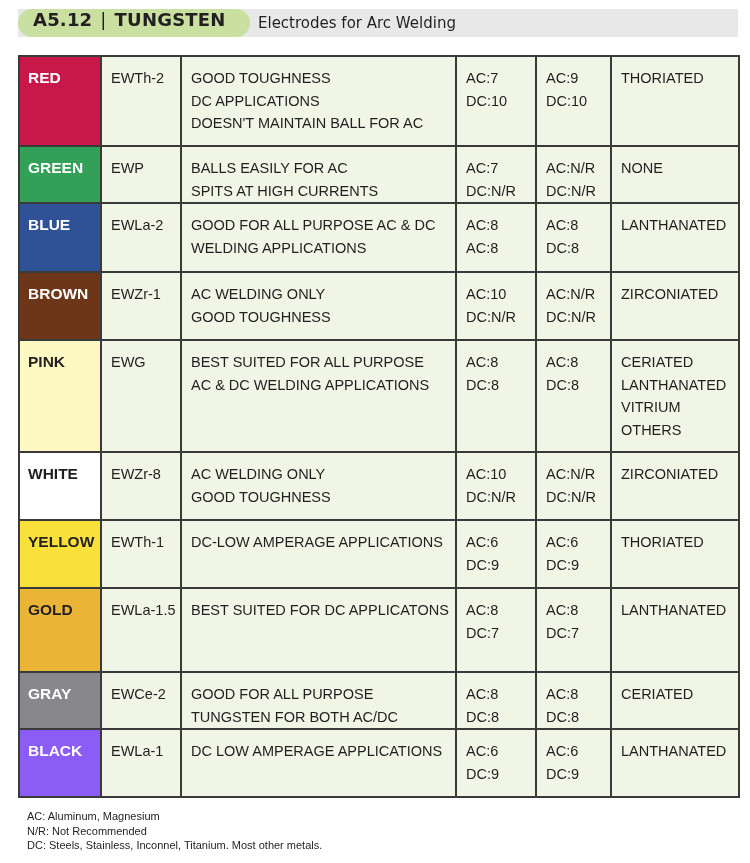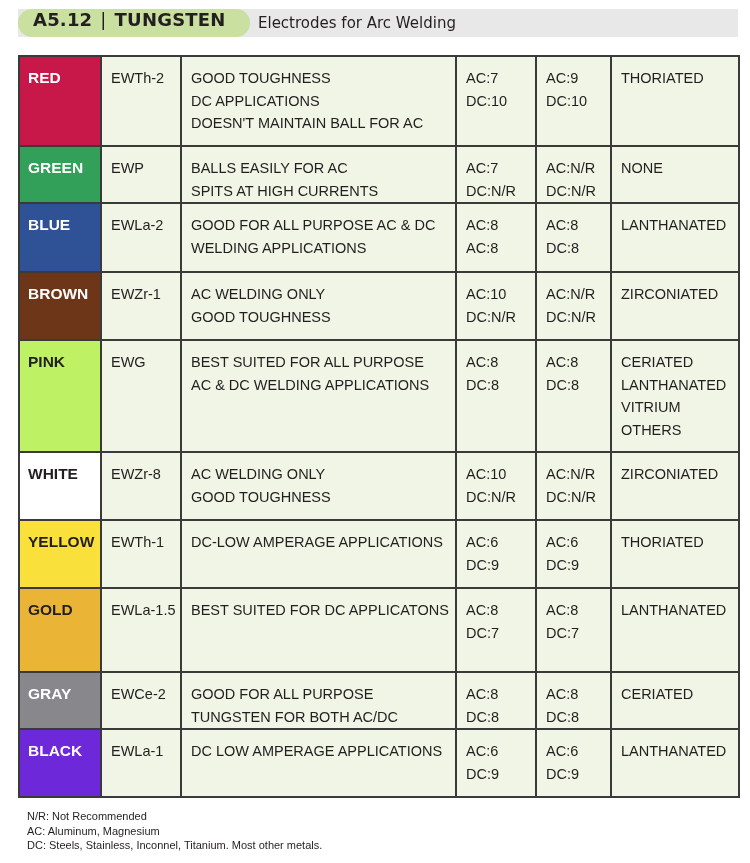--- a/index.html
+++ b/index.html
@@ -196,21 +196,21 @@
         </td>
         <td>
           <span class="line">AC:N/R</span>
           <span class="line">DC:N/R</span>
         </td>
         <td>
           <span class="line">ZIRCONIATED</span>
         </td>
       </tr>
       <tr style="height: 112px;">
-        <td class="color-cell" style="background: #bef264; color: rgb(35, 31, 32);">
+        <td class="color-cell" style="background: #fef9c3; color: rgb(35, 31, 32);">
           <span class="line">PINK</span>
         </td>
         <td>
           <span class="line">EWG</span>
         </td>
         <td>
           <span class="line">BEST SUITED FOR ALL PURPOSE</span>
           <span class="line">AC &amp; DC WELDING APPLICATIONS</span>
         </td>
         <td>
@@ -312,21 +312,21 @@
         </td>
         <td>
           <span class="line">AC:8</span>
           <span class="line">DC:8</span>
         </td>
         <td>
           <span class="line">CERIATED</span>
         </td>
       </tr>
       <tr style="height: 68px;">
-        <td class="color-cell" style="background: #6d28d9; color: rgb(255, 255, 255);">
+        <td class="color-cell" style="background: #8b5cf6; color: rgb(255, 255, 255);">
           <span class="line">BLACK</span>
         </td>
         <td>
           <span class="line">EWLa-1</span>
         </td>
         <td>
           <span class="line">DC LOW AMPERAGE APPLICATIONS</span>
         </td>
         <td>
           <span class="line">AC:6</span>
@@ -337,16 +337,16 @@
           <span class="line">DC:9</span>
         </td>
         <td>
           <span class="line">LANTHANATED</span>
         </td>
       </tr>
     </tbody>
 </table>
 
 <div class="footnotes">
+  <div>AC: Aluminum, Magnesium</div>
   <div>N/R: Not Recommended</div>
-  <div>AC: Aluminum, Magnesium</div>
   <div>DC: Steels, Stainless, Inconnel, Titanium. Most other metals.</div>
 </div>
 
 </body></html>

